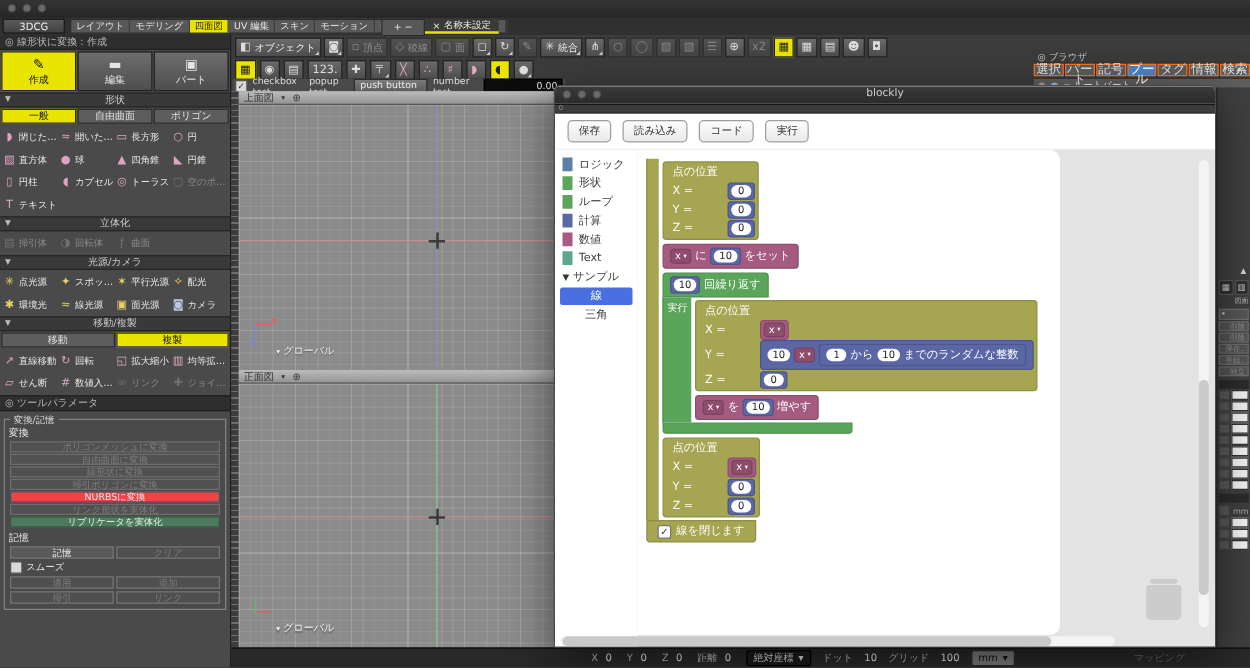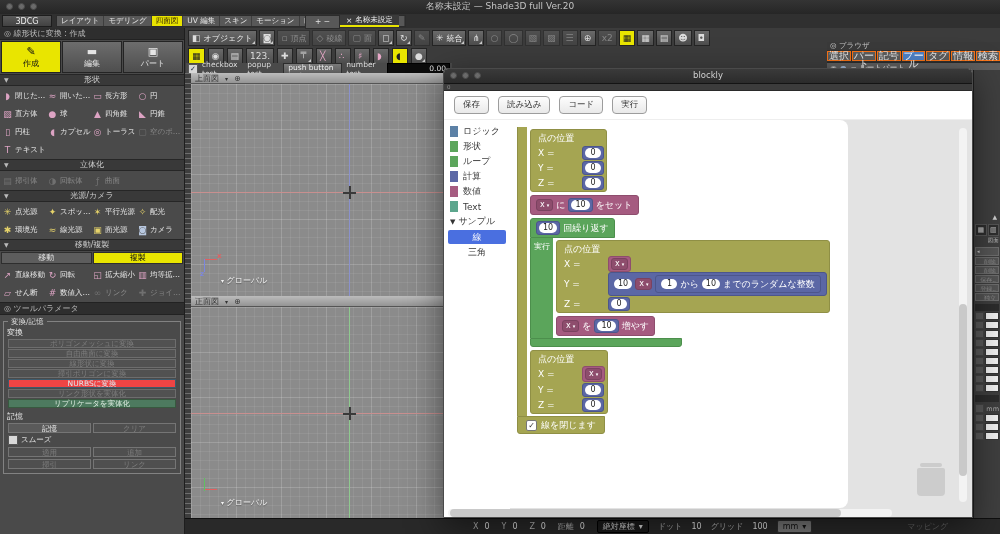--- a/index.html
+++ b/index.html
@@ -197,21 +197,20 @@
 </style>
 </head>
 <body>
 
 <div id="titlebar" class="abs">
   <div class="dots">
     <span class="dot"></span>
     <span class="dot"></span>
     <span class="dot"></span>
   </div>
-  <div class="ttl">名称未設定 — Shade3D full Ver.20</div>
 </div>
 
 <div id="tabbar" class="abs">
   <div class="mode-tab">3DCG</div>
   <div class="tabstrip">
 
   <div class="ttab">レイアウト</div>
       <div class="ttab">モデリング</div>
       <div class="ttab act">四面図</div>
       <div class="ttab">UV 編集</div>
@@ -244,20 +243,26 @@
       </div>
       <div class="mode">
         <span class="mi">▣</span>
         <span class="ml">パート</span>
       </div>
     </div>
   <div class="sec">
     <span class="tri">▼</span>
     <span>形状</span>
   </div>
+  <div class="subtabs">
+
+  <div class="stab act">一般</div>
+      <div class="stab">自由曲面</div>
+      <div class="stab">ポリゴン</div>
+    </div>
   <div class="tgrid">
 
   <div class="tool">
         <span class="ticon">◗</span>
         <span>閉じた…</span>
       </div>
       <div class="tool">
         <span class="ticon">≈</span>
         <span>開いた…</span>
       </div>

